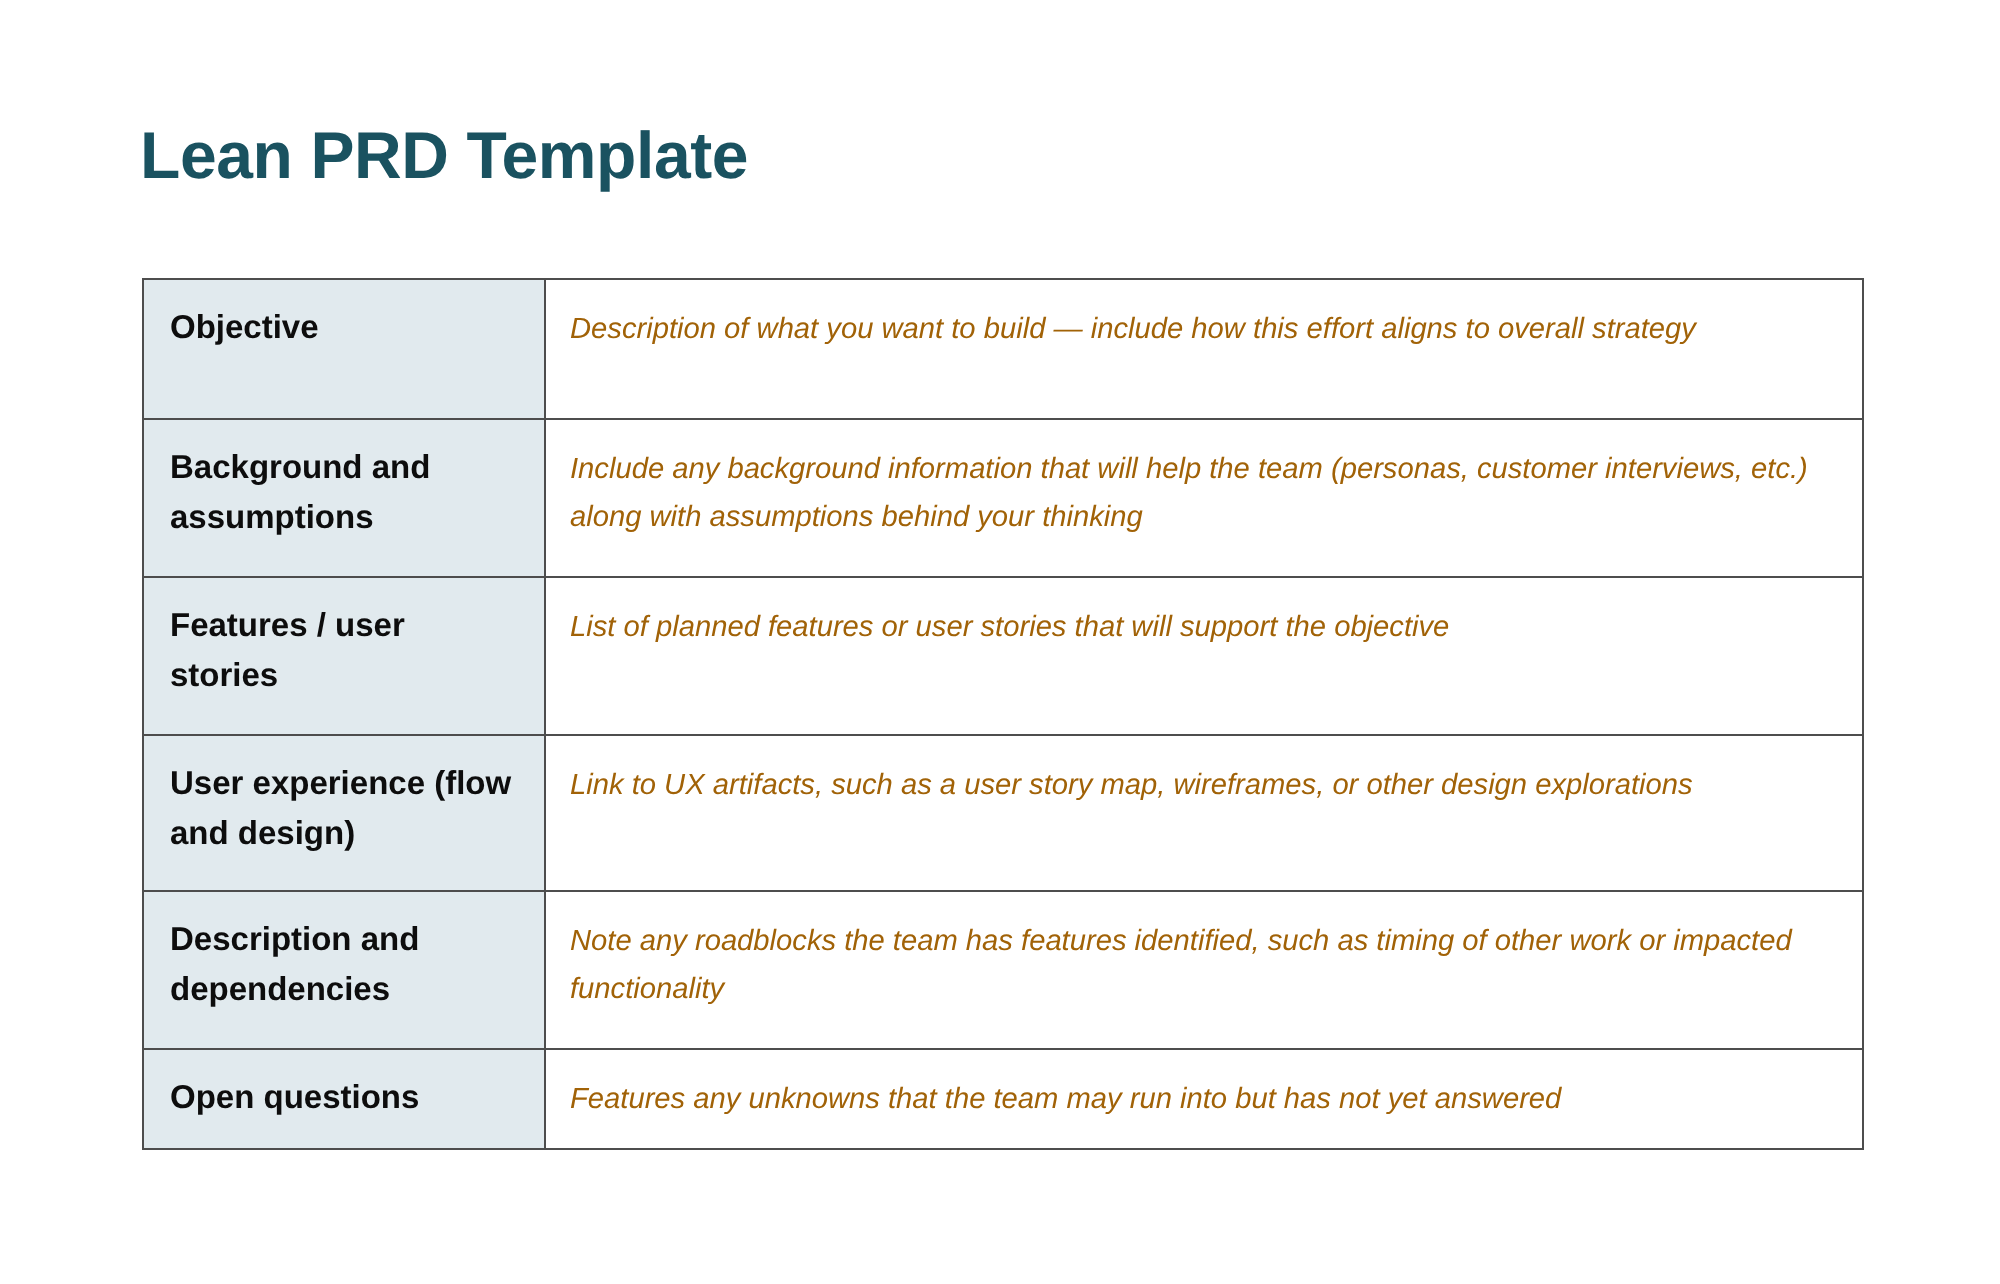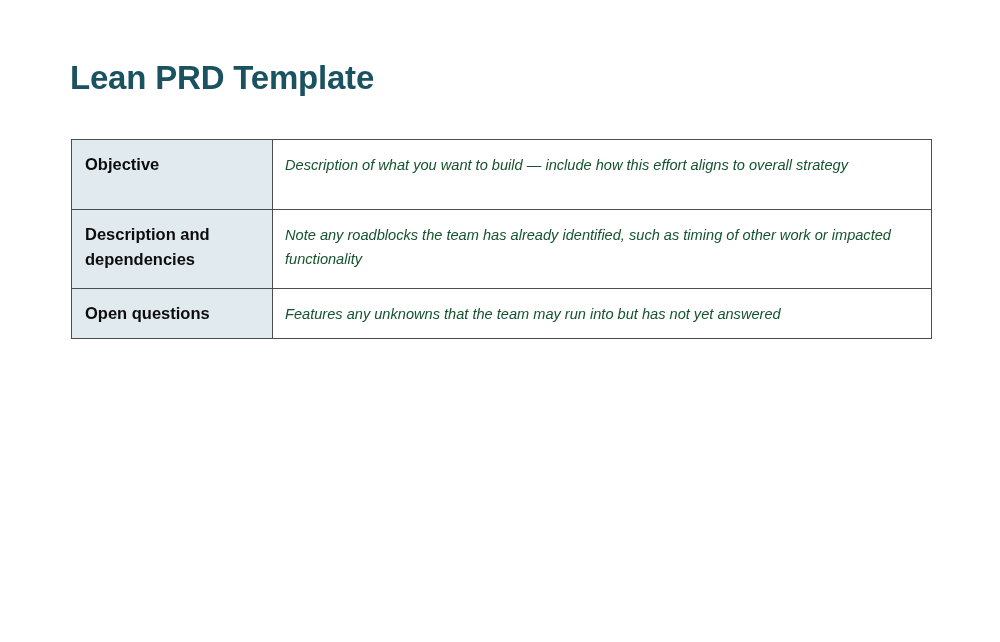--- a/index.html
+++ b/index.html
@@ -52,21 +52,21 @@
     font-size: 16.5px;
     font-weight: bold;
     color: #0d0d0d;
     line-height: 1.52;
   }
   .desc-cell {
     background: #ffffff;
     padding: 13px 16px 12px 12px;
     font-size: 14.6px;
     font-style: italic;
-    color: #14532d;
+    color: #a16207;
     line-height: 1.66;
   }
   .row-objective .label-cell,
   .row-objective .desc-cell { height: 70px; }
   .row-background .label-cell,
   .row-background .desc-cell { height: 79px; }
   .row-features .label-cell,
   .row-features .desc-cell { height: 79px; }
   .row-ux .label-cell,
   .row-ux .desc-cell { height: 78px; }
@@ -83,26 +83,38 @@
   <div class="page-title">Lean PRD Template</div>
 
   <table class="prd-table">
     <tbody>
 
       <tr class="row-objective">
         <td class="label-cell">Objective</td>
         <td class="desc-cell">Description of what you want to build — include how this effort aligns to overall strategy</td>
       </tr>
 
+      <tr class="row-background">
+        <td class="label-cell">Background and assumptions</td>
+        <td class="desc-cell">Include any background information that will help the team (personas, customer interviews, etc.) along with assumptions behind your thinking</td>
+      </tr>
 
+      <tr class="row-features">
+        <td class="label-cell">Features / user stories</td>
+        <td class="desc-cell">List of planned features or user stories that will support the objective</td>
+      </tr>
 
+      <tr class="row-ux">
+        <td class="label-cell">User experience (flow and design)</td>
+        <td class="desc-cell">Link to UX artifacts, such as a user story map, wireframes, or other design explorations</td>
+      </tr>
 
       <tr class="row-constraints">
         <td class="label-cell">Description and dependencies</td>
-        <td class="desc-cell">Note any roadblocks the team has already identified, such as timing of other work or impacted functionality</td>
+        <td class="desc-cell">Note any roadblocks the team has features identified, such as timing of other work or impacted functionality</td>
       </tr>
 
       <tr class="row-open">
         <td class="label-cell">Open questions</td>
         <td class="desc-cell">Features any unknowns that the team may run into but has not yet answered</td>
       </tr>
 
     </tbody>
   </table>
 

